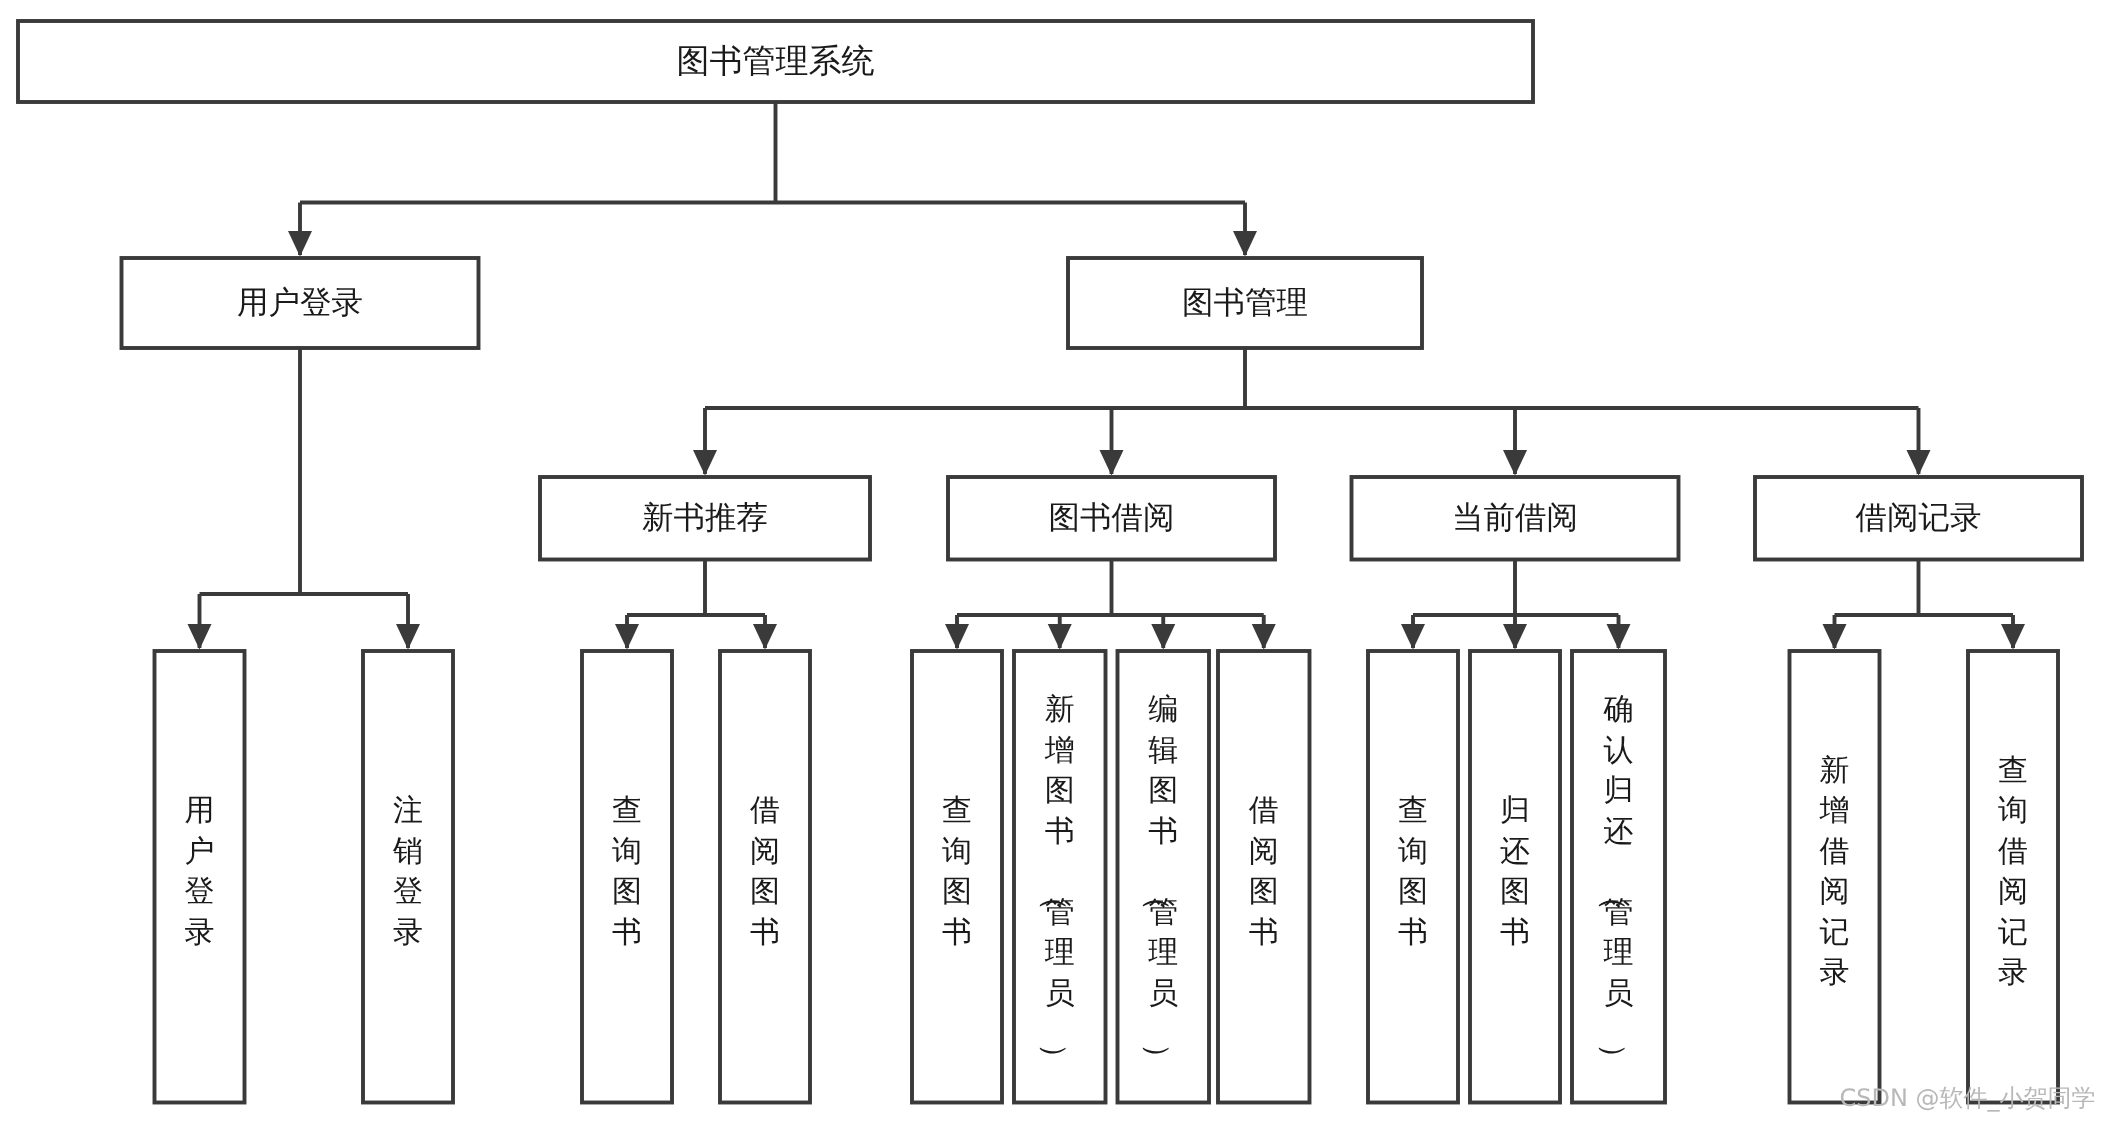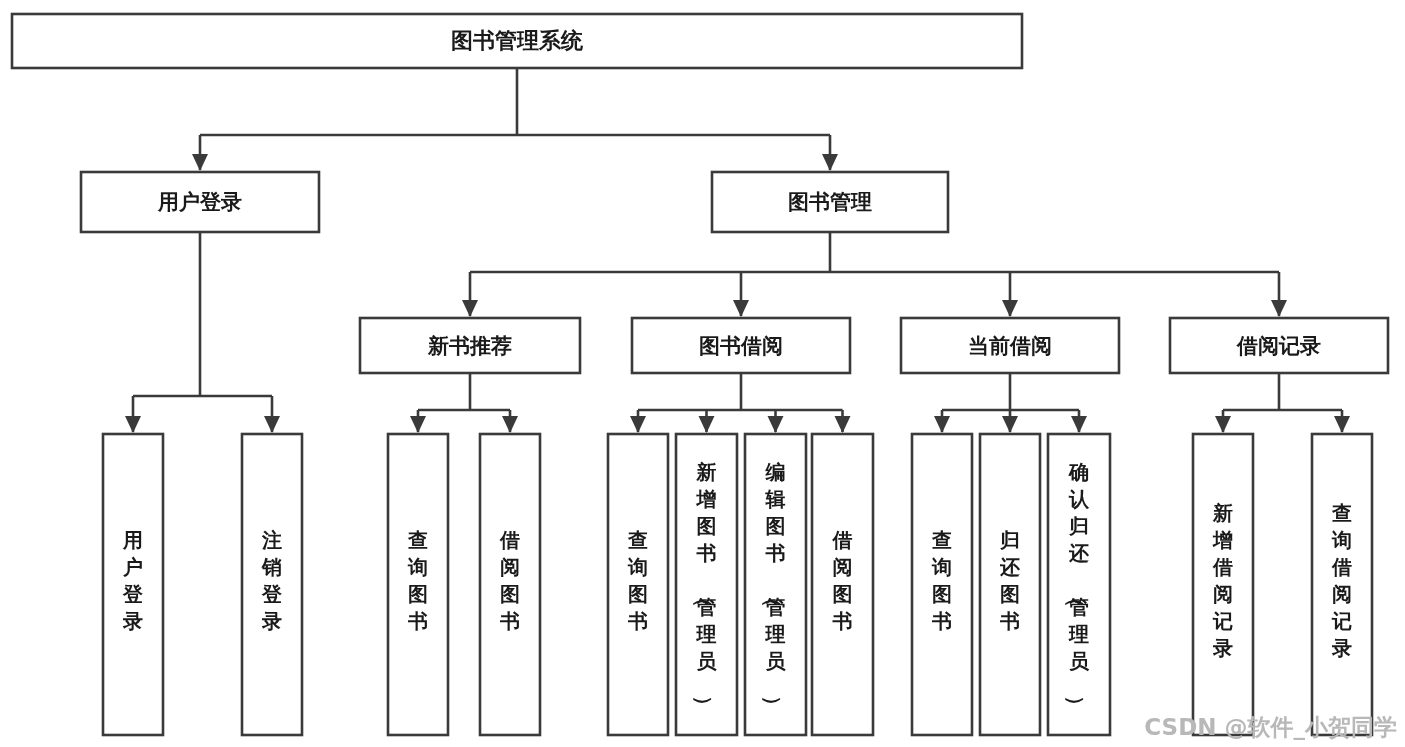--- a/index.html
+++ b/index.html
@@ -13,21 +13,20 @@
     position: relative;
     font-family: "DejaVu Sans", "Liberation Sans", sans-serif;
     overflow: hidden;
   }
   #chart-root {
     position: absolute;
     left: 0;
     top: 0;
     width: 1405px;
     height: 747px;
-    font-weight: bold;
   }
   .node-box {
     fill: #ffffff;
     stroke: #3a3a3a;
     stroke-width: 2.6;
   }
   .node-label {
     fill: #1a1a1a;
     font-family: "DejaVu Sans", "Liberation Sans", sans-serif;
     font-size: 21px;
@@ -50,21 +49,21 @@
   }
   .arrow-head {
     fill: #3a3a3a;
     stroke: none;
   }
   .watermark {
     position: absolute;
     right: 8px;
     bottom: 4px;
     font-family: "DejaVu Sans", "Liberation Sans", sans-serif;
-    font-size: 23px;
+    font-size: 16px;
     color: #b8b8b8;
     white-space: nowrap;
     user-select: none;
   }
 </style>
 </head>
 <body>
 
 <div id="chart-root">
   <svg id="diagram-svg" width="1405" height="747" viewBox="0 0 1405 747" xmlns="http://www.w3.org/2000/svg">

